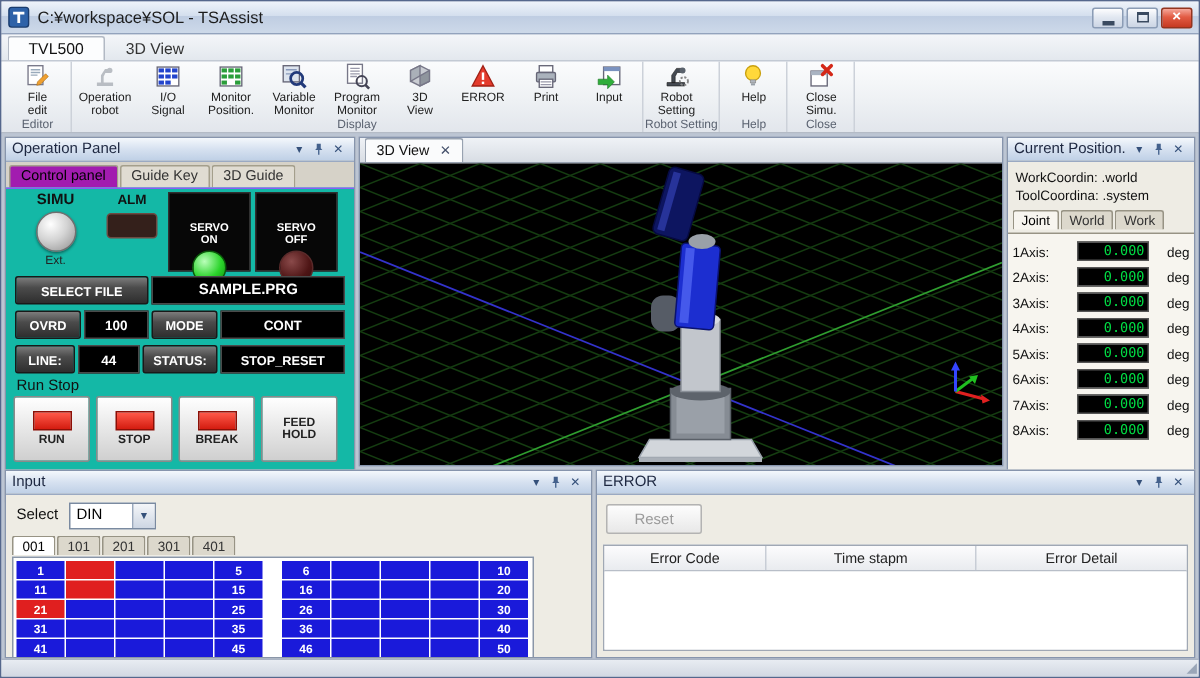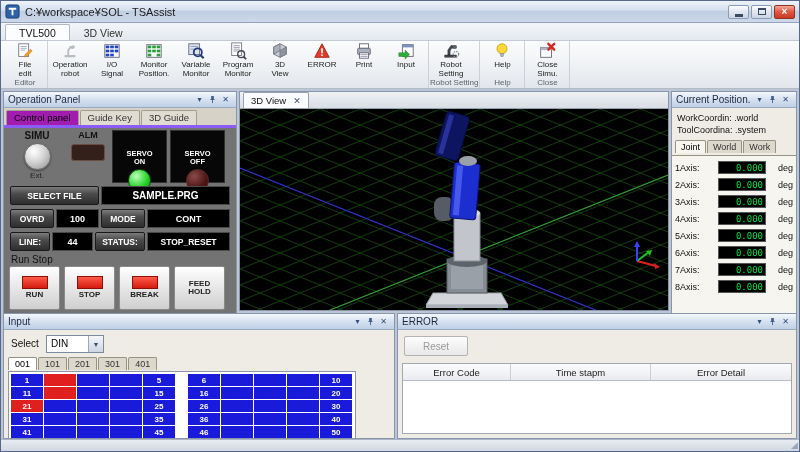--- a/index.html
+++ b/index.html
@@ -37,21 +37,21 @@
   .panel-titlebar{height:16px;flex:0 0 auto;background:linear-gradient(#f4f8fc,#d6e1f0 50%,#bfd0e6);border-bottom:1px solid #9aa9c2;display:flex;align-items:center;padding:0 4px;font-size:10px;color:#1d2740;}
   .panel-title{flex:1;white-space:nowrap;overflow:hidden;}
   .pt-icon{width:13px;height:12px;display:flex;align-items:center;justify-content:center;font-size:8px;color:#35507a;cursor:default;}
   .pt-icon svg{display:block;}
 
   
   #op-panel{left:2px;top:2px;width:234px;height:244px;}
   .op-tabs{height:17px;flex:0 0 auto;display:flex;background:#d6d2c8;padding:2px 2px 0;gap:1px;}
   .op-tab{padding:1px 7px;font-size:9.5px;background:#e0dcd2;border:1px solid #a49f8c;border-bottom:none;border-radius:2px 2px 0 0;color:#333;}
   .op-tab.active{background:#a21caf;color:#000;}
-  .op-content{position:relative;flex:1;background:#737373;border-top:3px solid #8b5cf6;font-size:9px;}
+  .op-content{position:relative;flex:1;background:#14b8a6;border-top:1px solid #8b5cf6;font-size:9px;}
   .simu-block{position:absolute;left:6px;top:2px;width:54px;text-align:center;}
   .simu-label{font-size:10px;font-weight:bold;color:#111;}
   .simu-circle{width:27px;height:27px;border-radius:50%;margin:2px auto 1px;background:radial-gradient(circle at 35% 30%,#ffffff,#d4d4d4 45%,#8e8e8e);border:1px solid #6f6f6f;box-shadow:0 1px 2px rgba(0,0,0,.45);}
   .simu-sub{font-size:8px;color:#222;}
   .alm-block{position:absolute;left:64px;top:2px;width:40px;text-align:center;}
   .alm-label{font-size:9px;font-weight:bold;color:#111;}
   .alm-lamp{width:34px;height:17px;margin:4px auto 0;background:#34201b;border:1px solid #6d4a42;border-radius:3px;}
   .servo{position:absolute;top:2px;width:55px;height:53px;background:#070707;border:1px solid #303030;text-align:center;color:#fff;}
   .servo.on{left:108px;}.servo.off{left:166px;}
   .servo-text{font-size:7.5px;font-weight:bold;line-height:8px;padding-top:19px;}
@@ -305,20 +305,21 @@
                   <rect x="6" y="3" width="12" height="13" fill="#fff" stroke="#667"></rect>
                   <rect x="6" y="3" width="12" height="3" fill="#7a92c0"></rect>
                   <path d="M2 12h7v-3l5 5-5 5v-3H2z" fill="#2fae3a" stroke="#1d7a26" stroke-width=".5"></path>
                 </svg>
               </div>
               <div class="rlabel">
                 <div>Input</div>
               </div>
             </div>
           </div>
+          <div class="ribbon-group-label">Display</div>
         </div>
         <div class="ribbon-group">
           <div class="ribbon-buttons">
             <div class="ribbon-button">
               <div class="ricon">
                 <svg viewBox="0 0 20 20">
                   <path d="M3 17h13v-2.5H3zM6.5 14.5V9L10 4h4v3h-3.5L9 10v4.5z" fill="#444a52" stroke="#222" stroke-width=".5"></path>
                   <circle cx="14.5" cy="5.5" r="2.2" fill="#5a626c"></circle>
                   <circle cx="15.5" cy="13.5" r="3" fill="none" stroke="#888" stroke-width="1.4" stroke-dasharray="1.6 1.2"></circle>
                 </svg>

